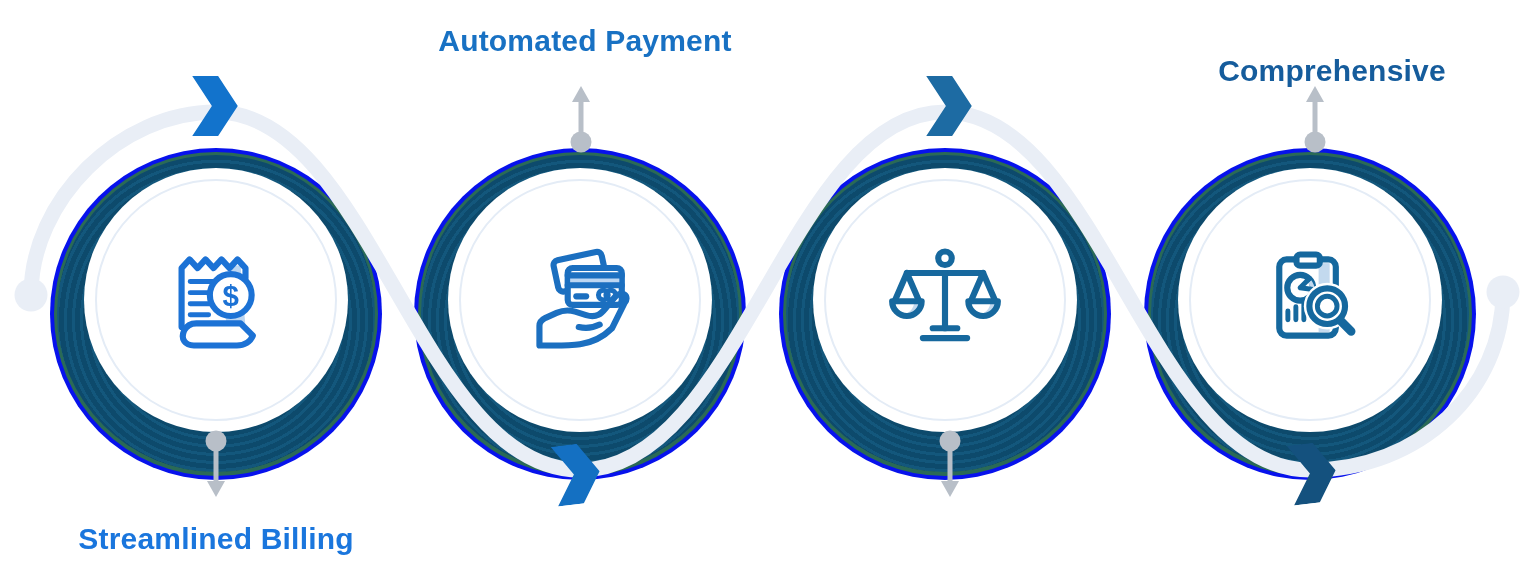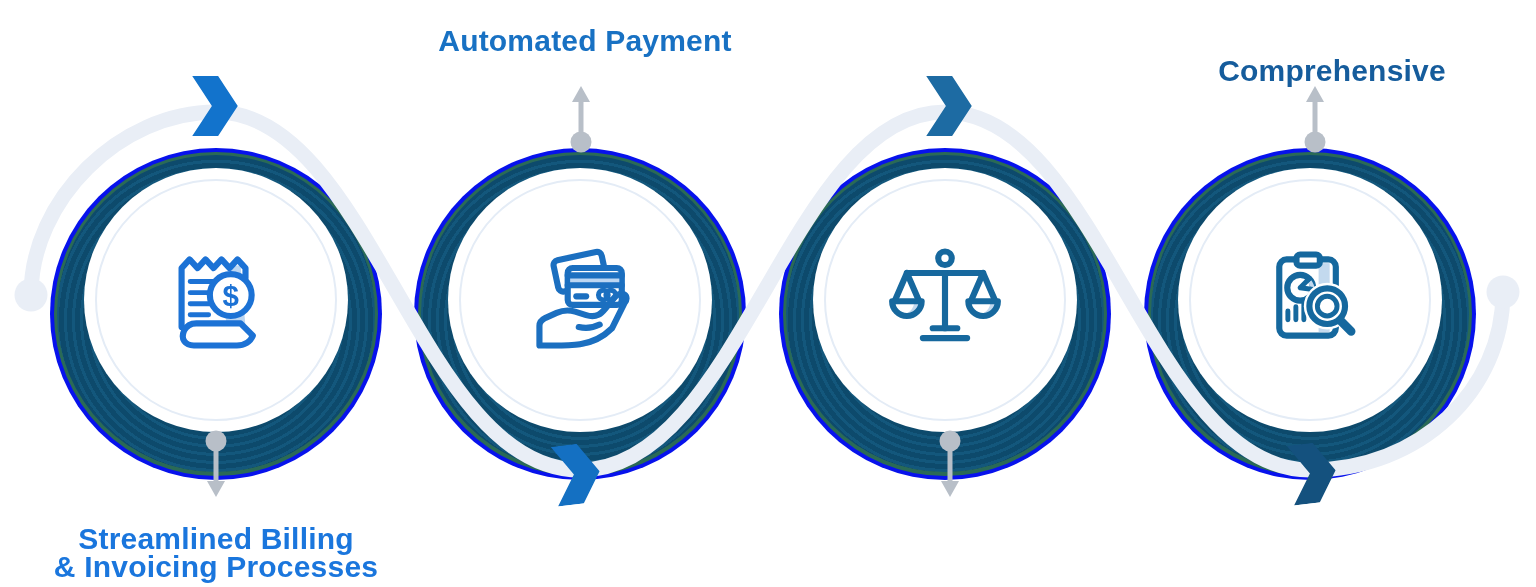--- a/index.html
+++ b/index.html
@@ -175,21 +175,20 @@
     <polygon class="head" points="11,52 29,52 20,68"></polygon>
   </svg>
   <svg class="connector" style="left: 1295px; top: 84px; color: rgb(184, 191, 200);" width="40" height="70" viewBox="0 0 40 70">
     <circle class="dot" cx="20" cy="58" r="10.5"></circle>
     <path class="stem" d="M20 58 V18"></path>
     <polygon class="head" points="11,18 29,18 20,2"></polygon>
   </svg>
 
   <div class="step-label" style="left: 26px; top: 525px; color: rgb(26, 118, 221);">
     <div>Streamlined Billing</div>
-    <div>&amp; Invoicing Processes</div>
   </div>
   <div class="step-label" style="left: 395px; top: 27px; color: rgb(24, 113, 195);">
     <div>Automated Payment</div>
   </div>
   <div class="step-label" style="left: 1142px; top: 25px; color: rgb(21, 92, 156); margin-top: 32px;">
     <div>Comprehensive</div>
   </div>
 
 </div>
 

